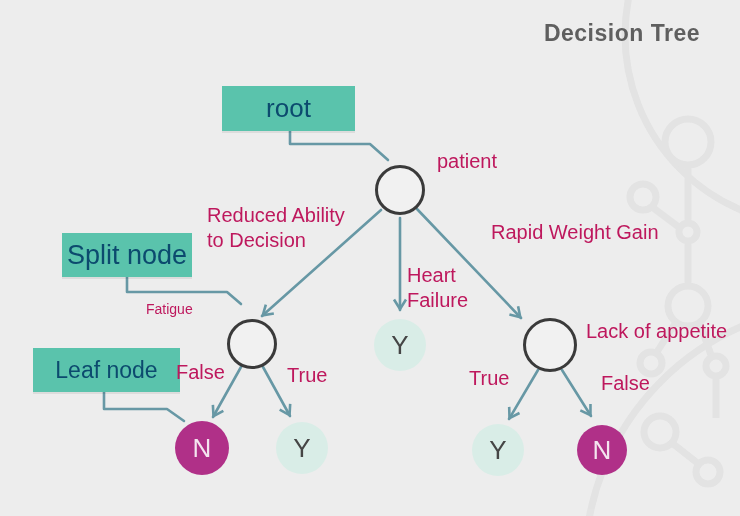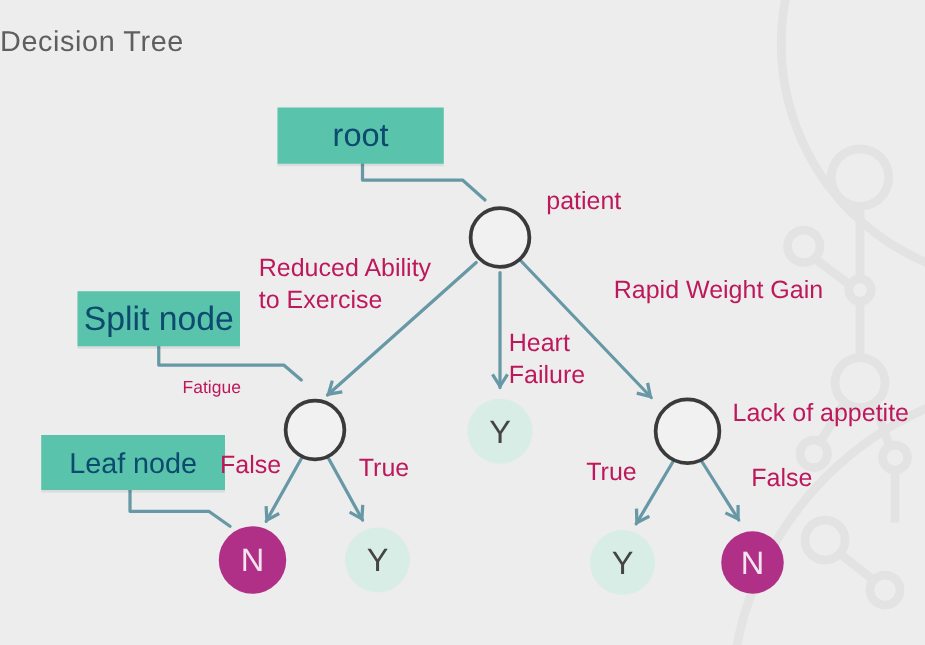--- a/index.html
+++ b/index.html
@@ -6,22 +6,22 @@
   .stage{
     position:relative;
     width:740px;height:516px;
     background:#ededed;
     font-family:"Liberation Sans", sans-serif;
     overflow:hidden;
   }
   svg.layer{position:absolute;left:0;top:0;width:740px;height:516px;}
   .title{
     position:absolute;left:0;top:20px;width:700px;
-    text-align:left;
-    font-size:23px;color:#5f5f5f;letter-spacing:.5px;
+    text-align:right;
+    font-size:23px;color:#5f5f5f;letter-spacing:.5px;font-weight:bold;
   }
   .tagbox{
     position:absolute;
     background:#5ac3ac;
     color:#0c4a6e;
     display:flex;align-items:center;justify-content:center;
     box-shadow:0 2px 0 rgba(0,0,0,0.07);
   }
   .tag-root{left:222px;top:86px;width:133px;height:45px;font-size:26px;}
   .tag-split{left:62px;top:233px;width:130px;height:44px;font-size:27px;}
@@ -139,21 +139,21 @@
   <div class="node leaf-no n-rN">
     <span>N</span>
   </div>
 
   <div class="lbl lbl-patient">patient</div>
   <div class="lbl lbl-fatigue">Fatigue</div>
   <div class="lbl lbl-appetite">Lack of appetite</div>
 
   <div class="lbl lbl-reduced">
     <div>Reduced Ability</div>
-    <div>to Exercise</div>
+    <div>to Decision</div>
   </div>
   <div class="lbl lbl-heart">
     <div>Heart</div>
     <div>Failure</div>
   </div>
   <div class="lbl lbl-rapid">Rapid Weight Gain</div>
   <div class="lbl lbl-lfalse">False</div>
   <div class="lbl lbl-ltrue">True</div>
   <div class="lbl lbl-rtrue">True</div>
   <div class="lbl lbl-rfalse">False</div>

